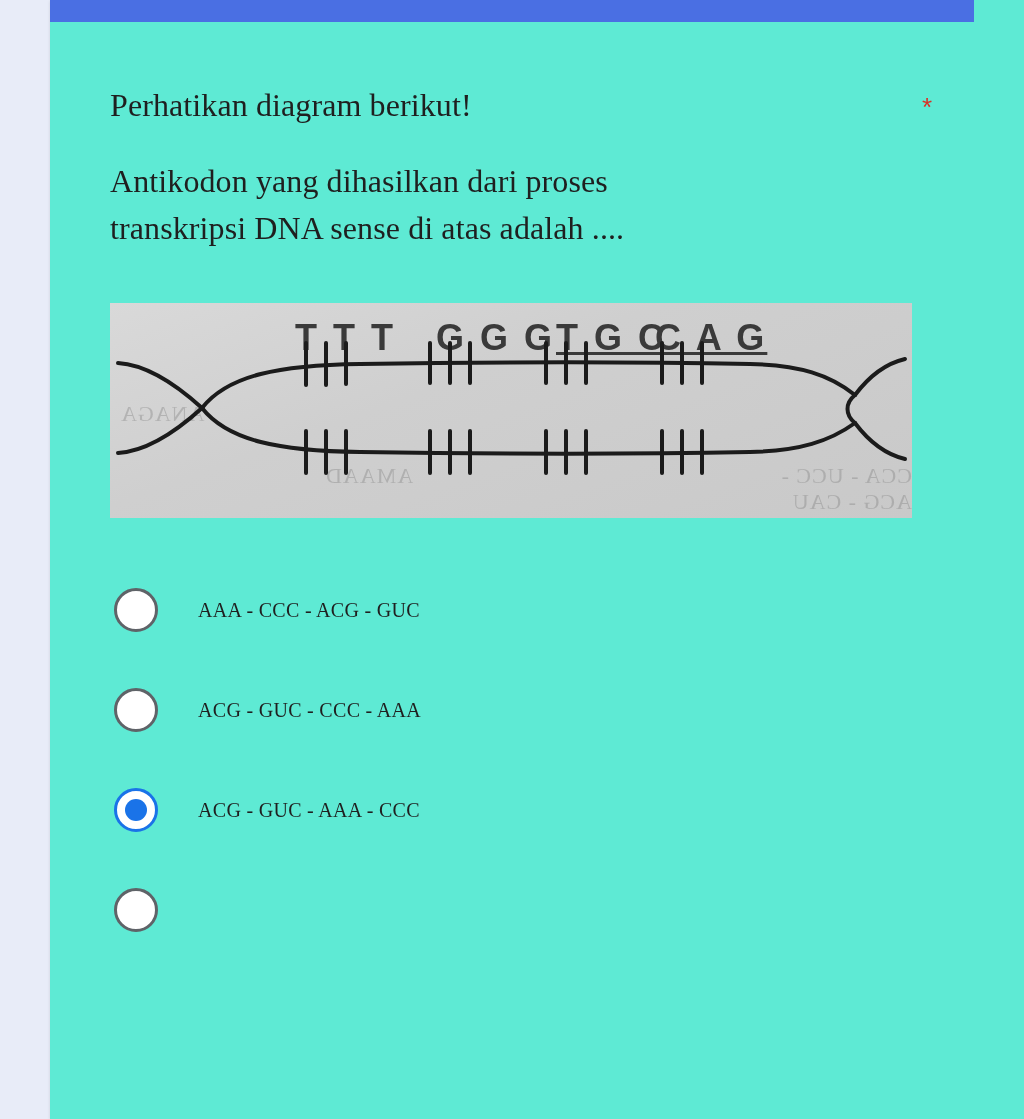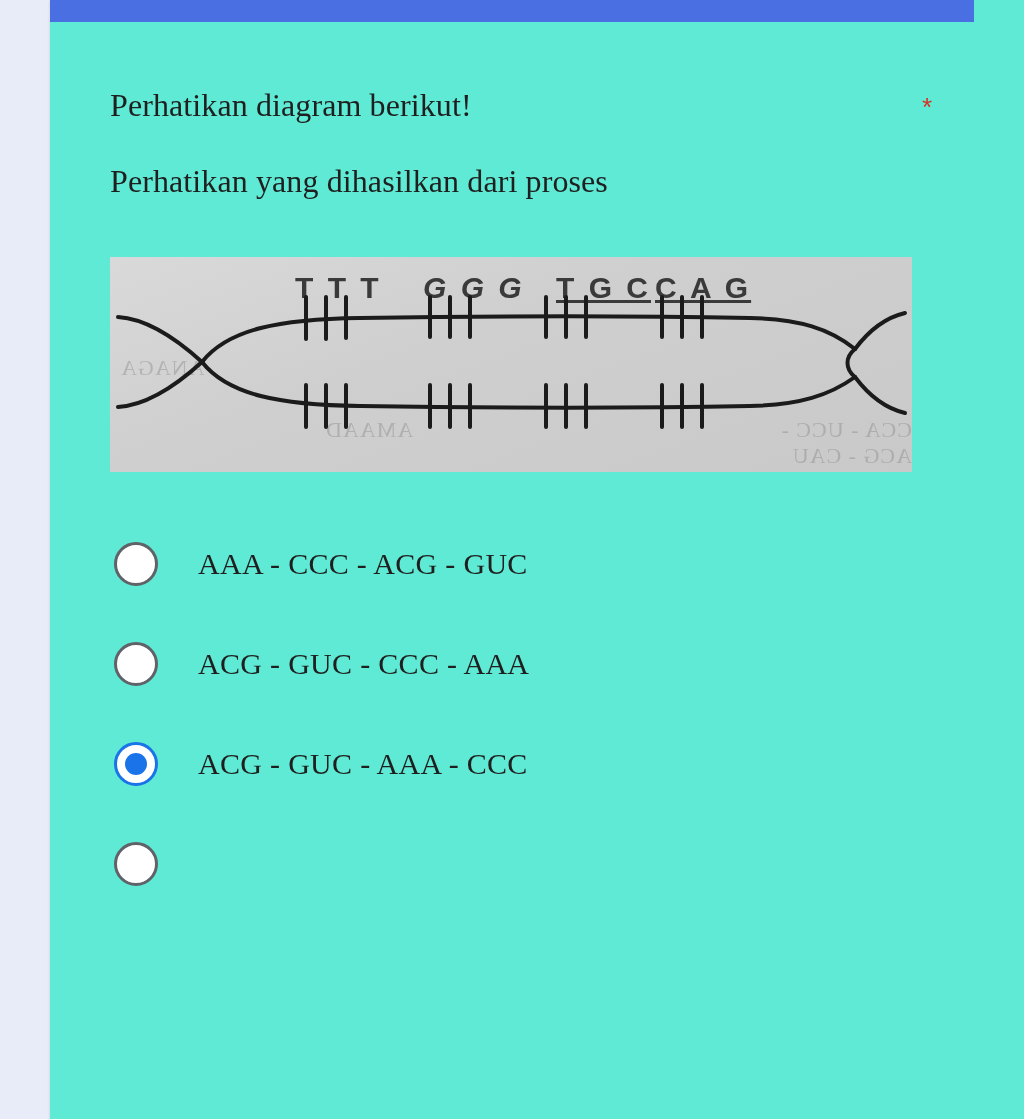--- a/index.html
+++ b/index.html
@@ -79,28 +79,28 @@
     transform: scaleX(-1);
     user-select: none;
   }
   .ghost-1 { left: 10px; top: 98px; }
   .ghost-2 { left: 215px; top: 160px; }
   .ghost-3 { left: 640px; top: 160px; }
   .diagram .codon-label {
     position: absolute;
     top: 14px;
     font-family: "Liberation Sans", sans-serif;
-    font-size: 30px;
+    font-size: 36px;
     font-weight: 700;
     color: #3a3a3a;
     letter-spacing: 3px;
     text-align: right;
   }
   .cl-0 { left: 185px; }
-  .cl-1 { left: 313px; font-style: italic; }
+  .cl-1 { left: 326px; }
   .cl-2 { left: 446px; text-decoration: underline; }
   .cl-3 { left: 545px; text-decoration: underline; }
   .diagram svg { position: absolute; left: 0; top: 0; }
 
   
   .options {
     margin-top: 42px;
   }
   .option-row {
     display: flex;
@@ -128,37 +128,38 @@
     top: 50%;
     width: 22px;
     height: 22px;
     margin-left: -11px;
     margin-top: -11px;
     border-radius: 50%;
     background: #1a73e8;
   }
   .option-label {
     margin-left: 40px;
-    font-size: 30px;
+    font-size: 20px;
     color: #1f1f1f;
     letter-spacing: 0.3px;
   }
 </style>
 </head>
 <body>
 
 <div class="card">
 
   <div class="accent-bar"></div>
 
   <div class="content">
 
     <div class="question-block">
       <div class="q-line q-title">Perhatikan diagram berikut!</div>
-      <div class="q-line q-body">Perhatikan yang dihasilkan dari proses</div>
+      <div class="q-line q-body">Antikodon yang dihasilkan dari proses</div>
+      <div class="q-line q-body">transkripsi DNA sense di atas adalah ....</div>
       <div class="required-star">*</div>
     </div>
 
     <div class="diagram">
       <div class="ghost-text ghost-1">ANAGA</div>
       <div class="ghost-text ghost-2">AMAAD</div>
       <div class="ghost-text ghost-3">CCA - UCC - ACG - CAU</div>
 
       <div class="codon-label cl-0">T T T</div>
       <div class="codon-label cl-1">G G G</div>

